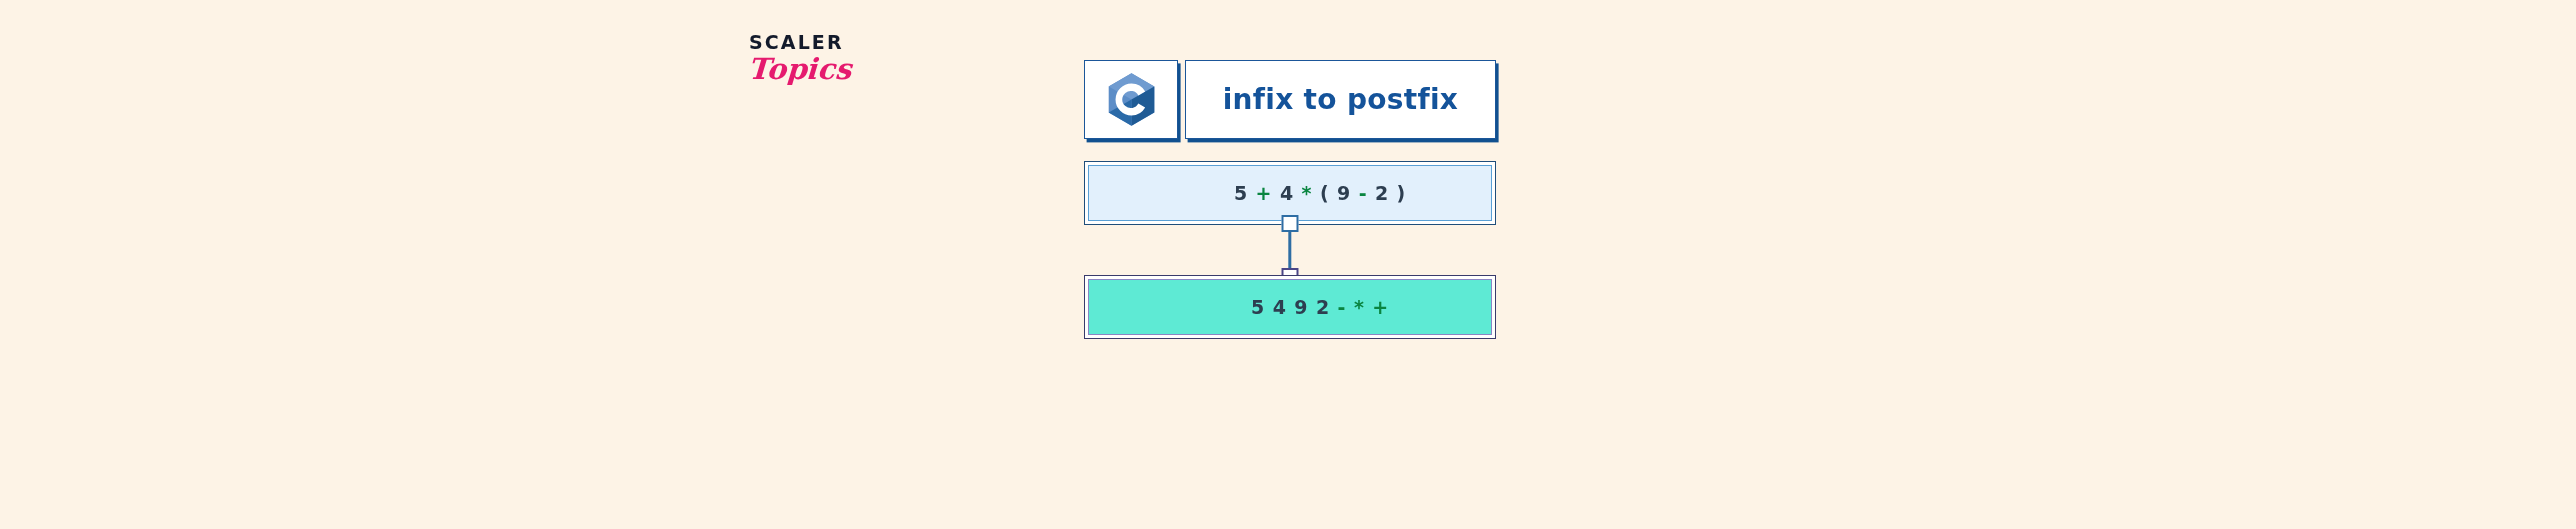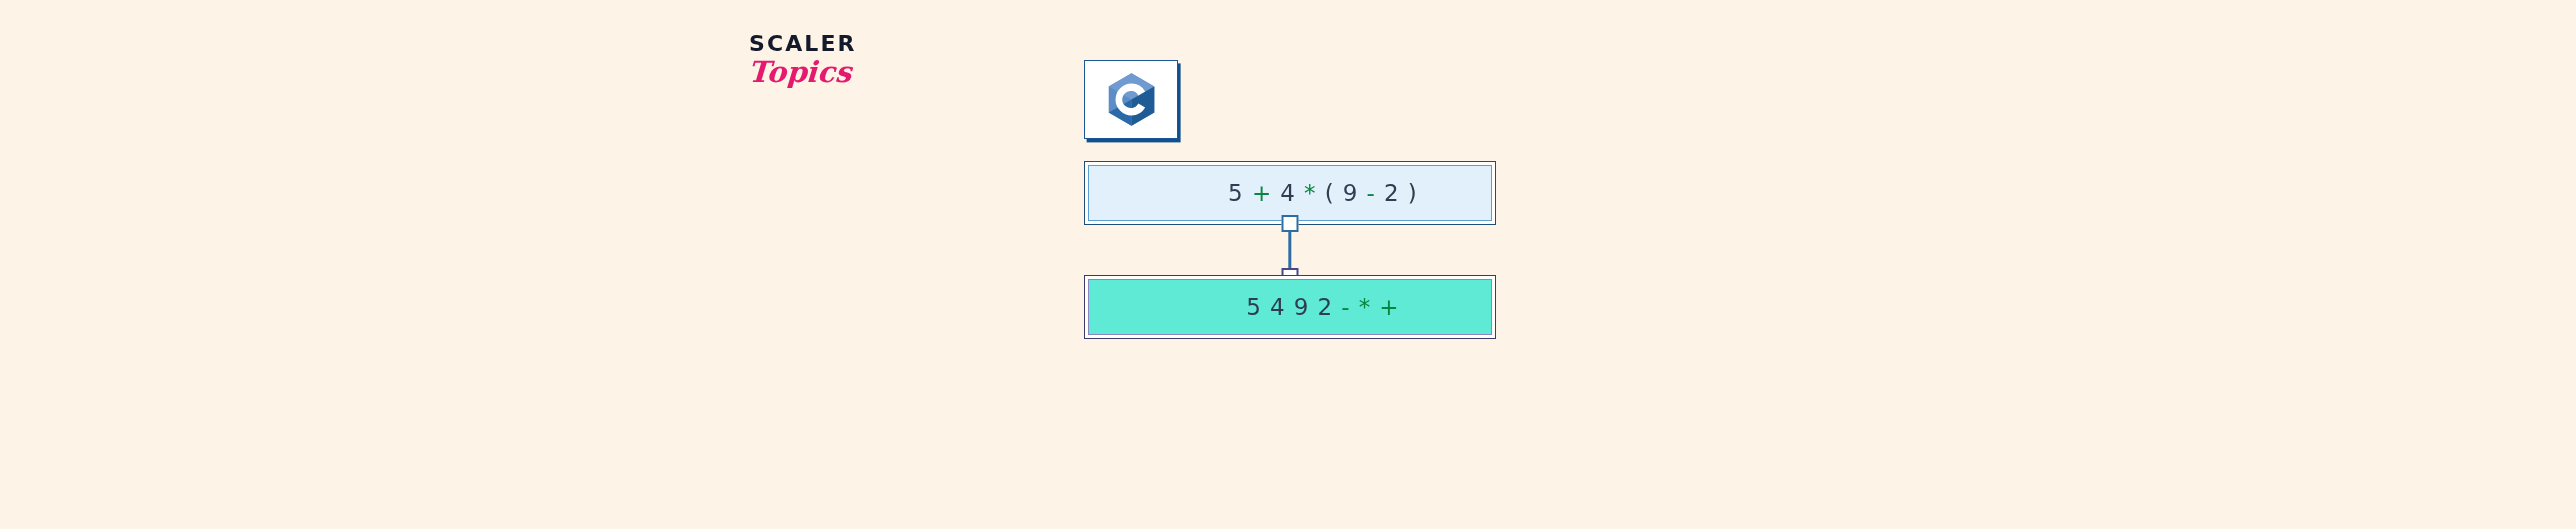--- a/index.html
+++ b/index.html
@@ -20,21 +20,21 @@
     position: absolute;
     left: 749px;
     top: 33px;
     width: 155px;
     height: 77px;
     user-select: none;
   }
   .brand-scaler {
     font-family: "DejaVu Sans", sans-serif;
     font-weight: bold;
-    font-size: 22px;
+    font-size: 19px;
     letter-spacing: 2.1px;
     color: #131a2b;
     line-height: 1;
   }
   .brand-topics {
     font-family: "DejaVu Serif", serif;
     font-style: italic;
     font-weight: bold;
     font-size: 29px;
     color: #e51a6e;
@@ -121,22 +121,22 @@
   }
   .expr-postfix {
     border: 1.7px solid #3a3a6b;
     background: #ffffff;
   }
   .expr-postfix .inner {
     border: 1.7px solid #8b85c4;
     background: #5eead4;
   }
   .expr-text {
-    font-size: 23px;
-    font-weight: normal;
+    font-size: 19px;
+    font-weight: bold;
     color: #2d3e50;
     font-family: "DejaVu Sans", sans-serif;
     letter-spacing: 0.9px;
     white-space: pre;
   }
   .op {
     color: #0a8540;
   }
 
   
@@ -184,20 +184,23 @@
   <div class="header-row">
     <div class="logo-chip">
       <svg class="c-logo" viewBox="0 0 100 100">
         <polygon points="50,4 90,27 90,73 50,96 10,73 10,27" fill="#5c8dc7"></polygon>
         <polygon points="50,4 90,27 50,50 10,27" fill="#6f9bd0"></polygon>
         <polygon points="90,27 90,73 50,96 50,50" fill="#1f5b95"></polygon>
         <polygon points="10,73 50,50 50,96" fill="#2a6aa8"></polygon>
         <path d="M50,22 A28,28 0 1,0 50,78 A28,28 0 0,0 74,64 L62,57 A15,15 0 1,1 62,43 L74,36 A28,28 0 0,0 50,22 Z" fill="#ffffff"></path>
       </svg>
     </div>
+    <div class="title-chip">
+      <span class="title-text">infix to postfix</span>
+    </div>
   </div>
 
   <div style="height:22px"></div>
 
   <div class="expr-box expr-infix">
     <div class="inner">
       <span class="expr-text">
         <span>5</span><span> </span><span class="op">+</span><span> </span><span>4</span><span> </span><span class="op">*</span><span> </span><span>(</span><span> </span><span>9</span><span> </span><span class="op">-</span><span> </span><span>2</span><span> </span><span>)</span>
       </span>
     </div>

